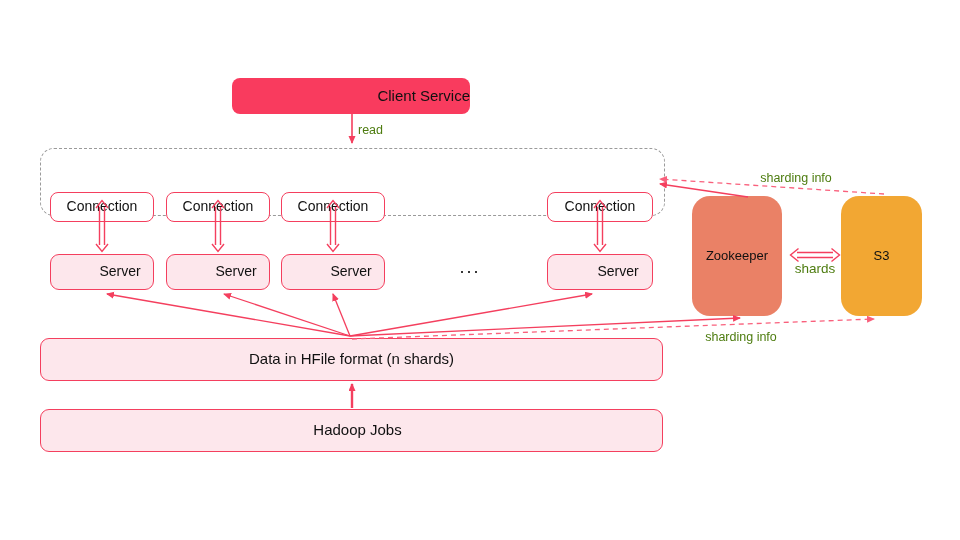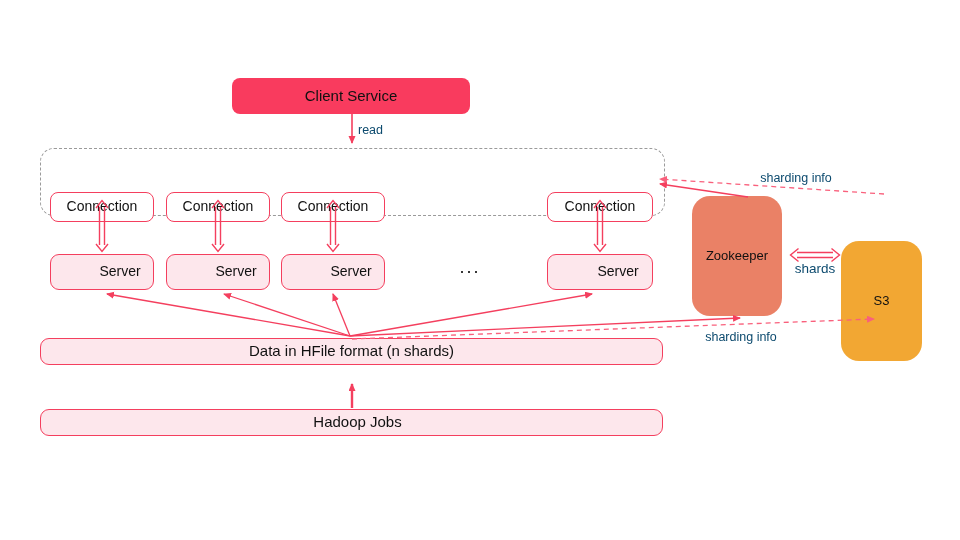--- a/index.html
+++ b/index.html
@@ -24,20 +24,21 @@
     box-sizing: border-box;
     text-align: center;
     font-size: 14px;
     line-height: 1.1;
   }
   .client {
     left: 232px; top: 78px; width: 238px; height: 36px;
     background: #f93b5e;
     border-radius: 8px;
     font-size: 15px;
+    justify-content: flex-end;
   }
   .dashed-container {
     position: absolute;
     left: 40px; top: 148px; width: 625px; height: 68px;
     border: 1.5px dashed #9a9a9a;
     border-radius: 14px;
     box-sizing: border-box;
   }
   .conn {
     top: 168px; height: 30px; width: 104px;
@@ -67,35 +68,34 @@
     left: 692px; top: 196px; width: 90px; height: 120px;
     background: #ea8166;
     border-radius: 18px;
     font-size: 13px;
   }
   .s3 {
     left: 841px; top: 196px; width: 81px; height: 120px;
     background: #f2a733;
     border-radius: 18px;
     font-size: 13px;
-    margin-top: 45px;
   }
   .wide {
-    left: 40px; width: 623px; height: 27px;
+    left: 40px; width: 623px; height: 43px;
     background: #fde7ec;
     border: 1.5px solid #f43f5e;
     border-radius: 9px;
     font-size: 15px;
   }
   .data-box { top: 338px; }
   .hadoop-box { top: 409px; padding-left: 12px; }
   .edge-label {
     position: absolute;
     font-size: 12.5px;
-    color: #0c4a6e;
+    color: #4d7c0f;
     text-align: center;
     white-space: nowrap;
   }
   .lbl-read { left: 358px; top: 123px; text-align: left; }
   .lbl-sharding-top { left: 750px; top: 171px; width: 92px; }
   .lbl-backup { left: 783px; top: 261px; width: 64px; font-size: 13.5px; }
   .lbl-sharding-bottom { left: 695px; top: 330px; width: 92px; }
   #arrows {
     position: absolute;
     left: 0; top: 0;

